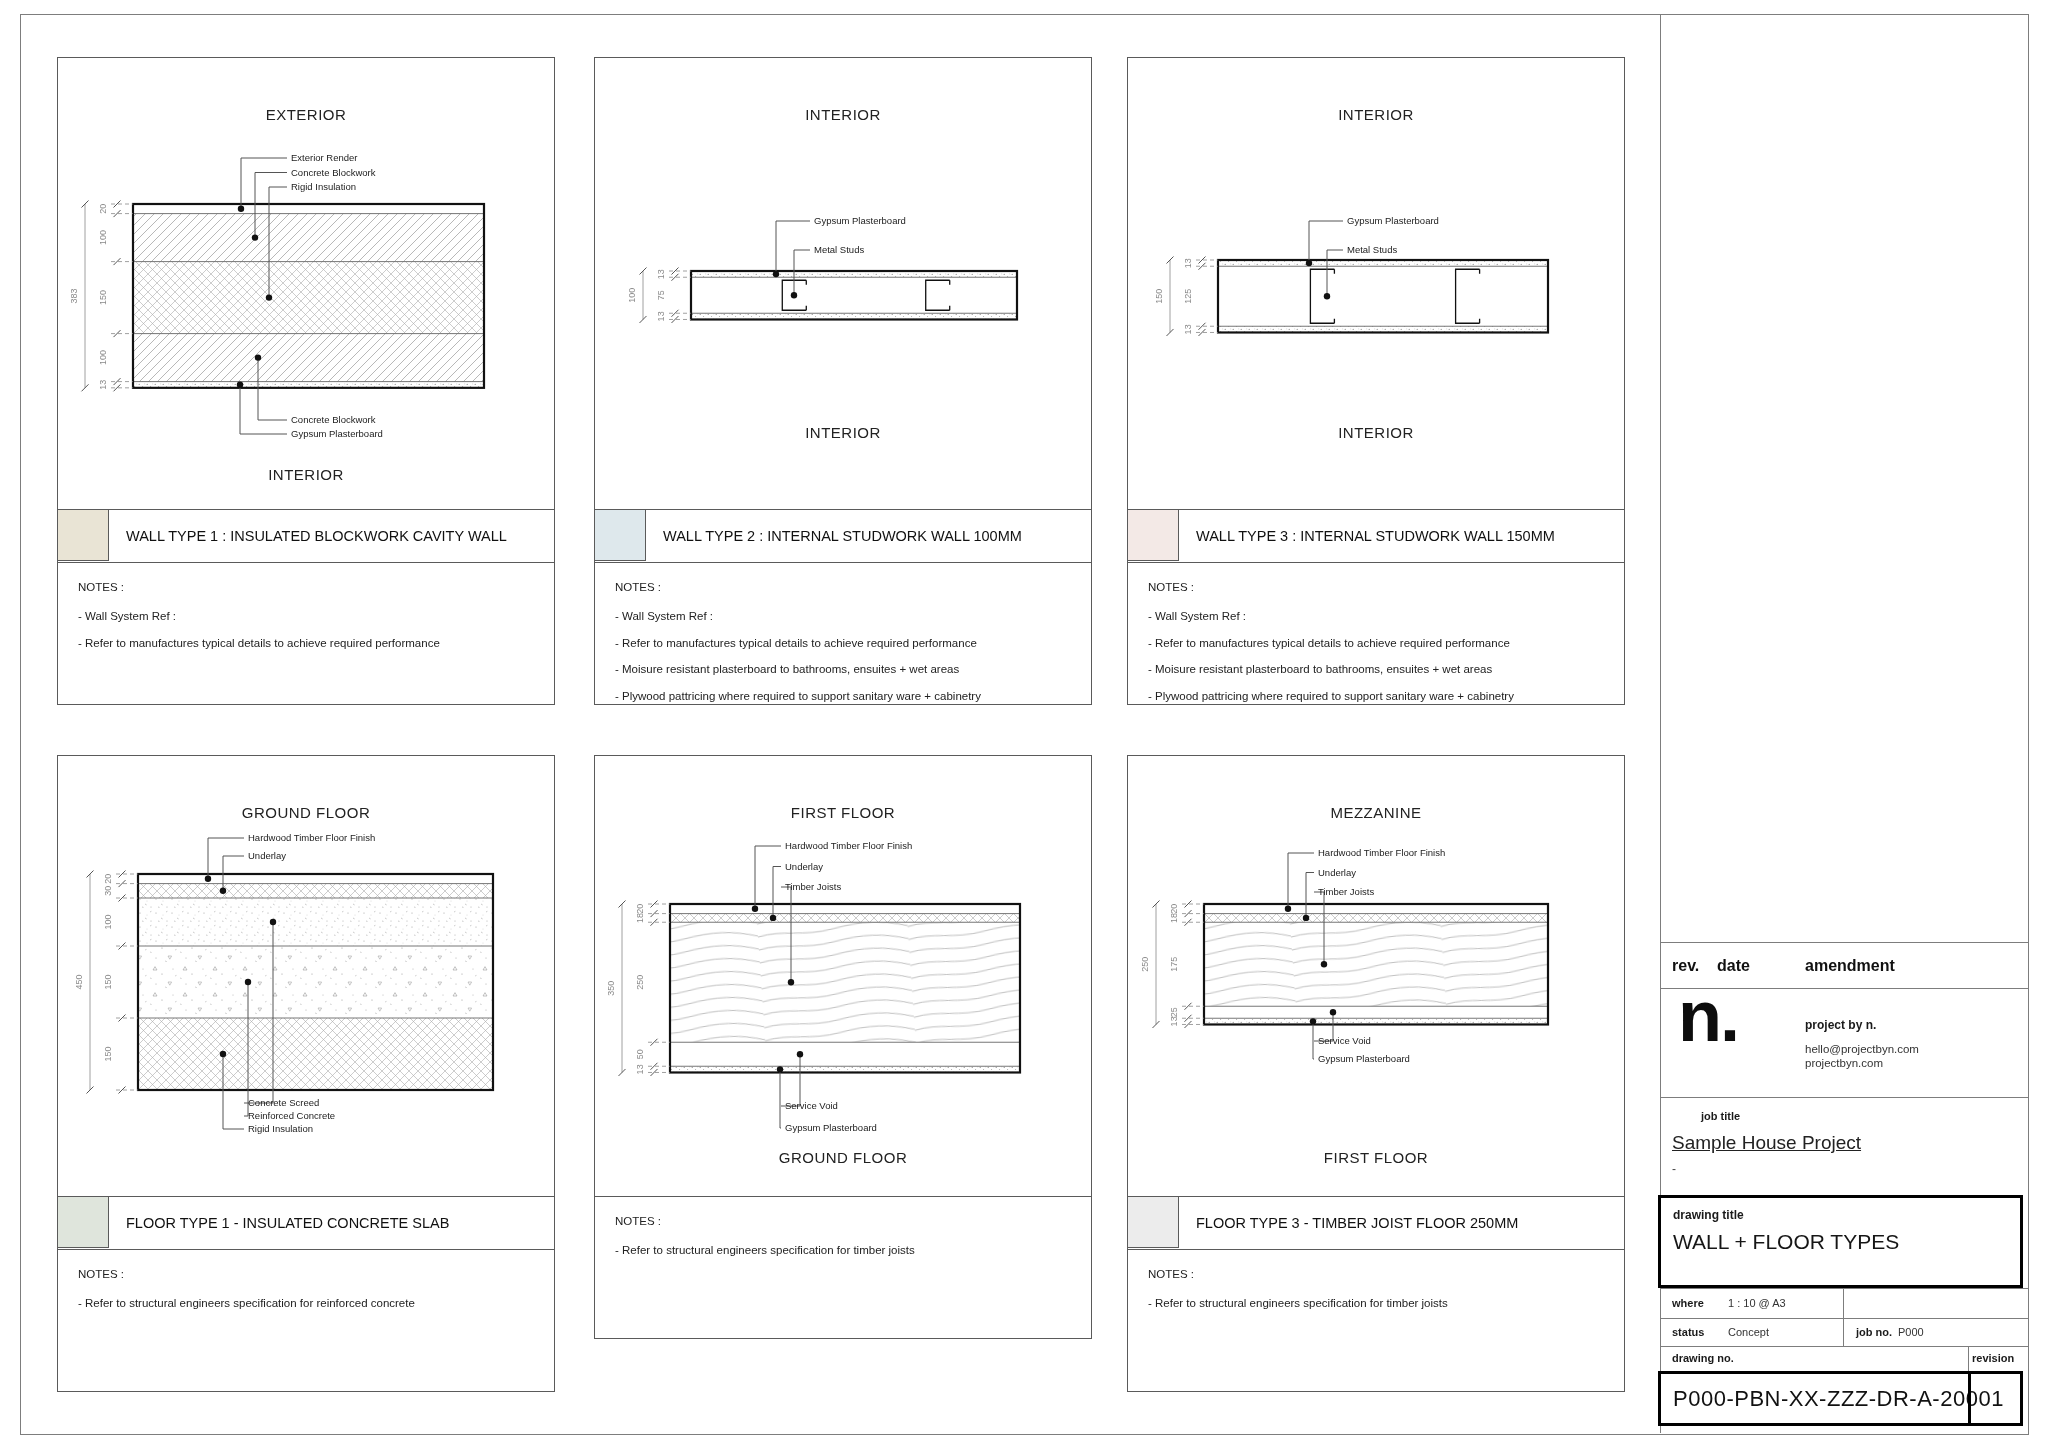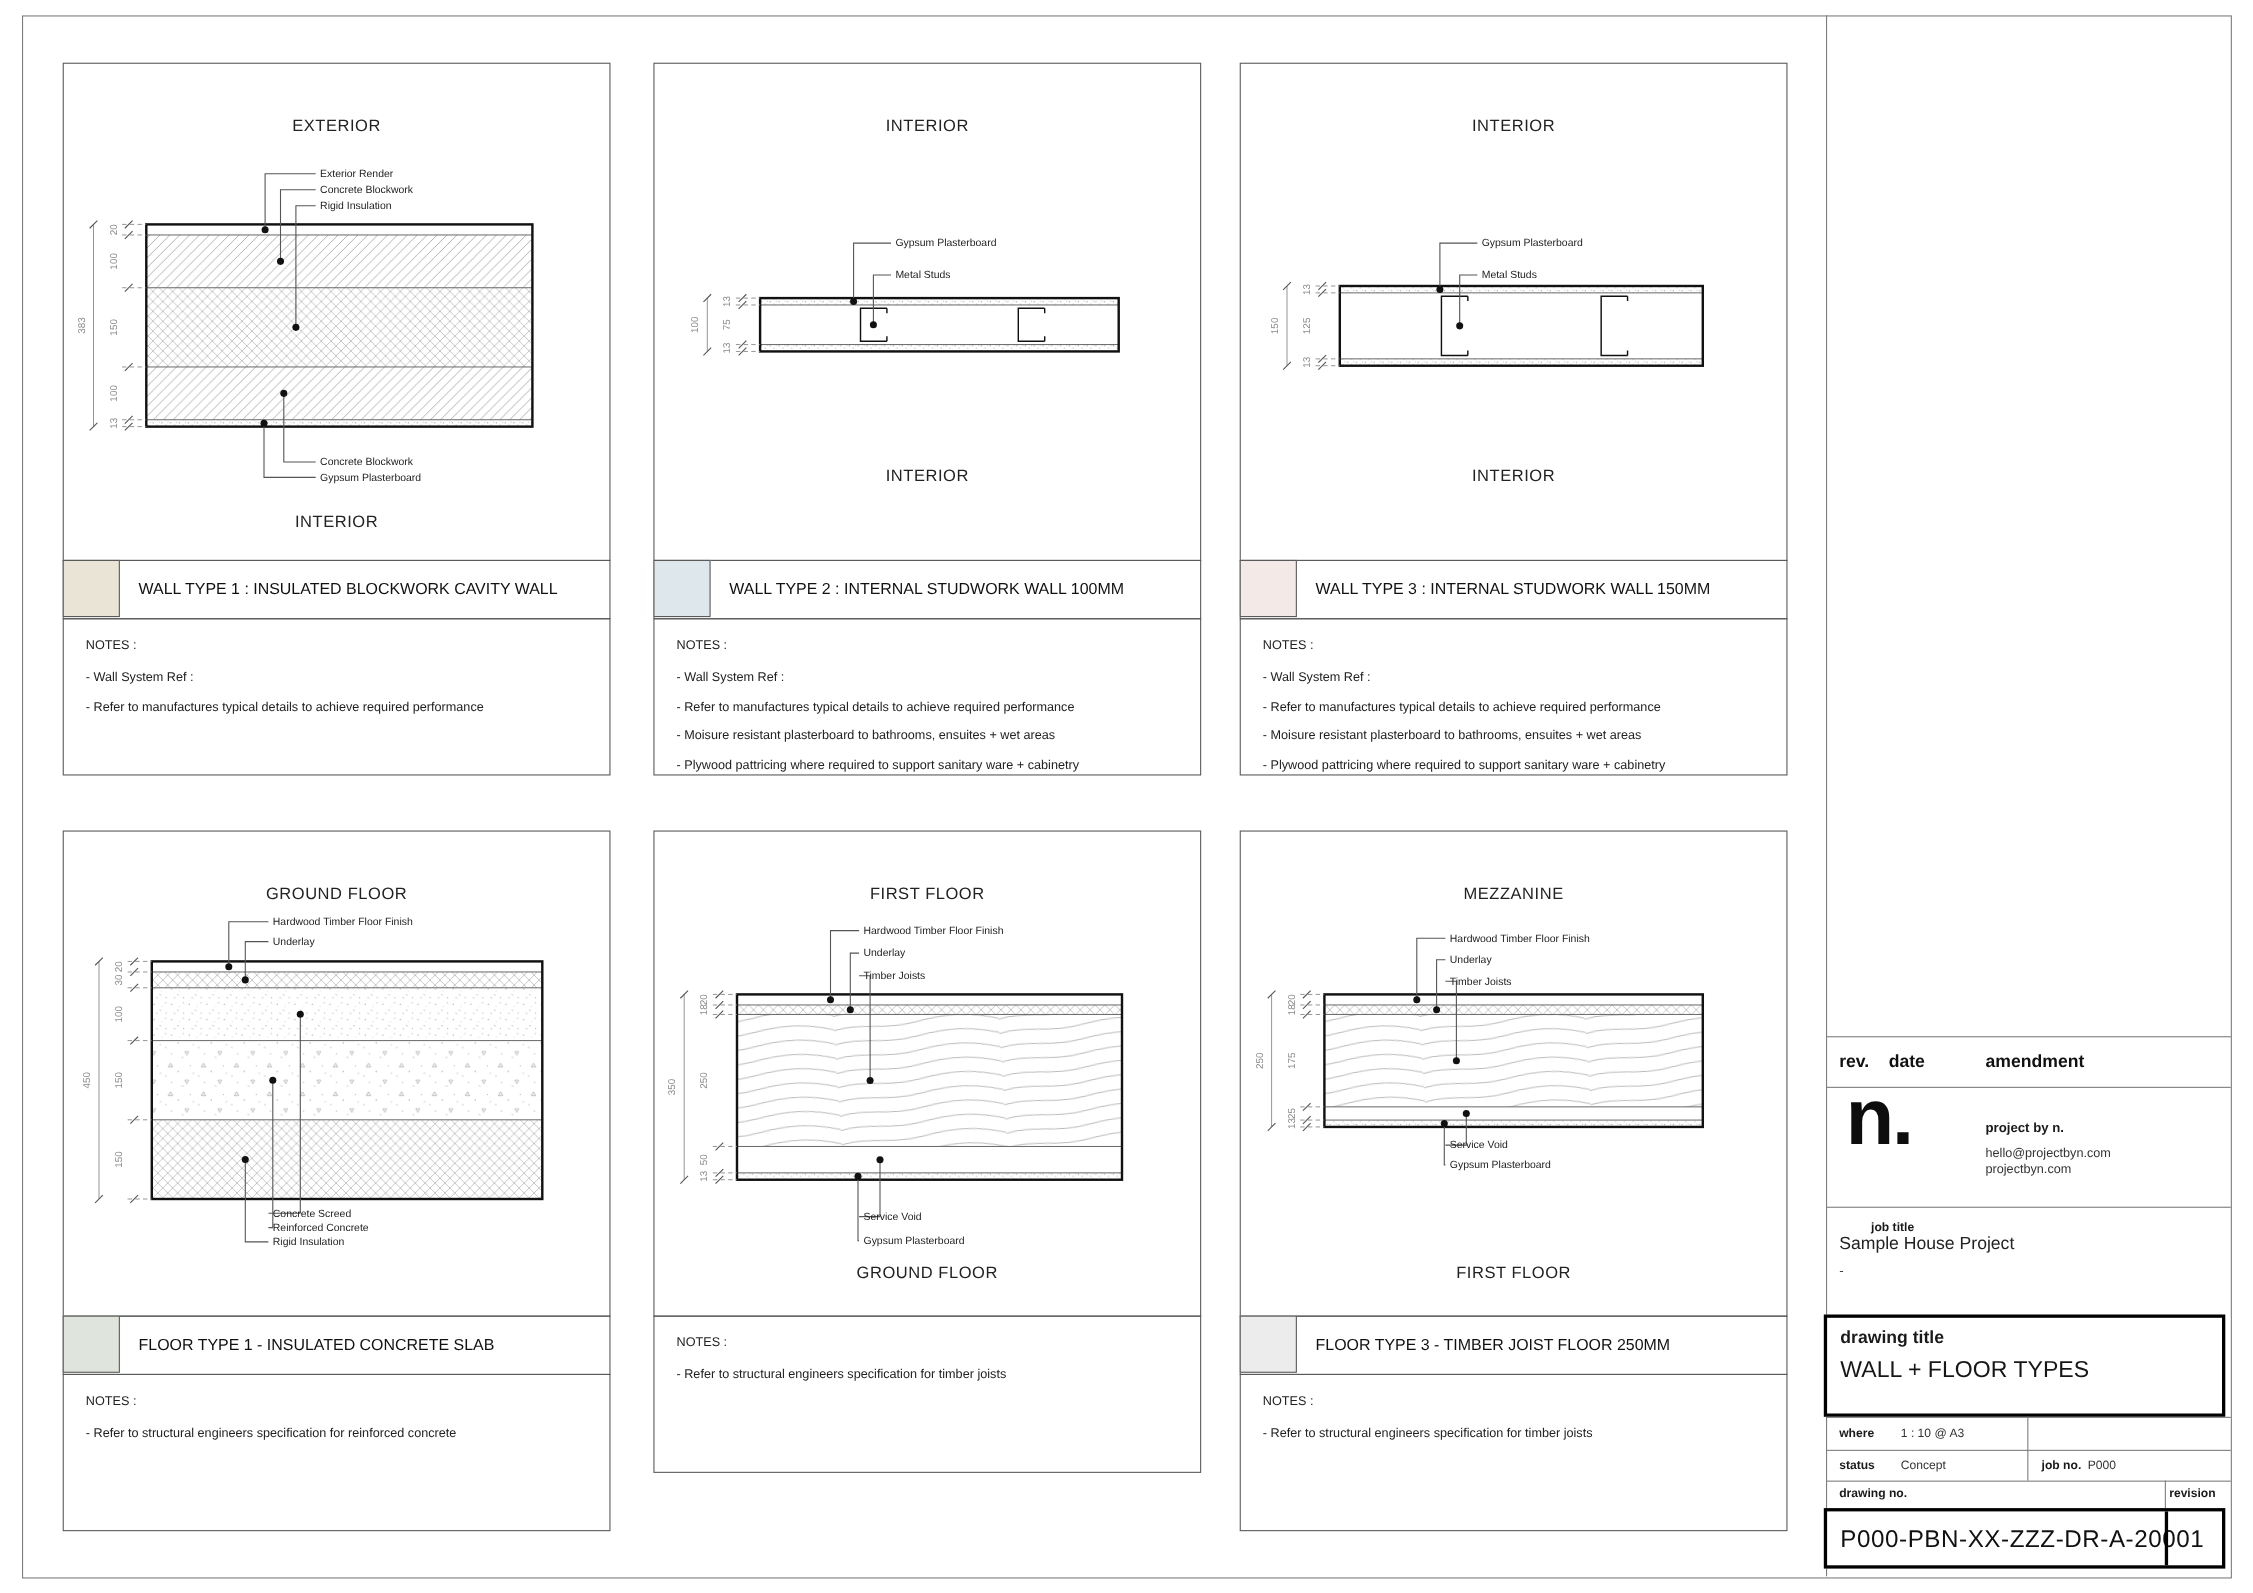--- a/index.html
+++ b/index.html
@@ -25,24 +25,24 @@
   .lbl-text{font-size:9.5px;fill:#222;}
   .tb-row{position:absolute;left:1660px;width:368px;border-top:1px solid #7d7d7d;box-sizing:border-box;}
   .tb-label{font-weight:bold;color:#111;}
   .rev-row span{position:absolute;top:14px;}
   .logo-n{position:absolute;left:1678px;top:975px;font-size:72px;font-weight:bold;letter-spacing:-2px;color:#0d0d0d;}
   .logo-side{position:absolute;left:1805px;top:1018px;}
   .logo-side .pbn{font-weight:bold;font-size:12px;margin-bottom:10px;}
   .logo-side .contact{font-size:11.5px;color:#333;line-height:14px;}
   .job-block{position:absolute;left:1672px;top:1110px;}
   .job-block .jt-label{font-weight:bold;font-size:11px;padding-left:29px;}
-  .job-block .jt-value{font-size:16px;color:#222;}
+  .job-block .jt-value{font-size:19px;margin-top:10px;color:#222;text-decoration:underline;}
   .job-block .jt-sub{font-size:12px;margin-top:8px;color:#444;}
   .thick-box{position:absolute;left:1658px;width:365px;border:3px solid #000;box-sizing:border-box;background:#fff;}
-  .dt-label{font-weight:bold;font-size:16px;margin:10px 0 0 12px;}
+  .dt-label{font-weight:bold;font-size:12px;margin:10px 0 0 12px;}
   .dt-value{font-size:21px;margin:8px 0 0 12px;color:#161616;}
   .cell-label{position:absolute;font-weight:bold;font-size:11px;}
   .cell-value{position:absolute;font-size:11px;color:#333;}
   .vline{position:absolute;border-left:1px solid #7d7d7d;}
   .dno-big{font-size:22px;color:#111;letter-spacing:0.5px;margin:12px 0 0 12px;}
 </style>
 </head>
 <body>
 
 <svg width="0" height="0" style="position:absolute" aria-hidden="true">

